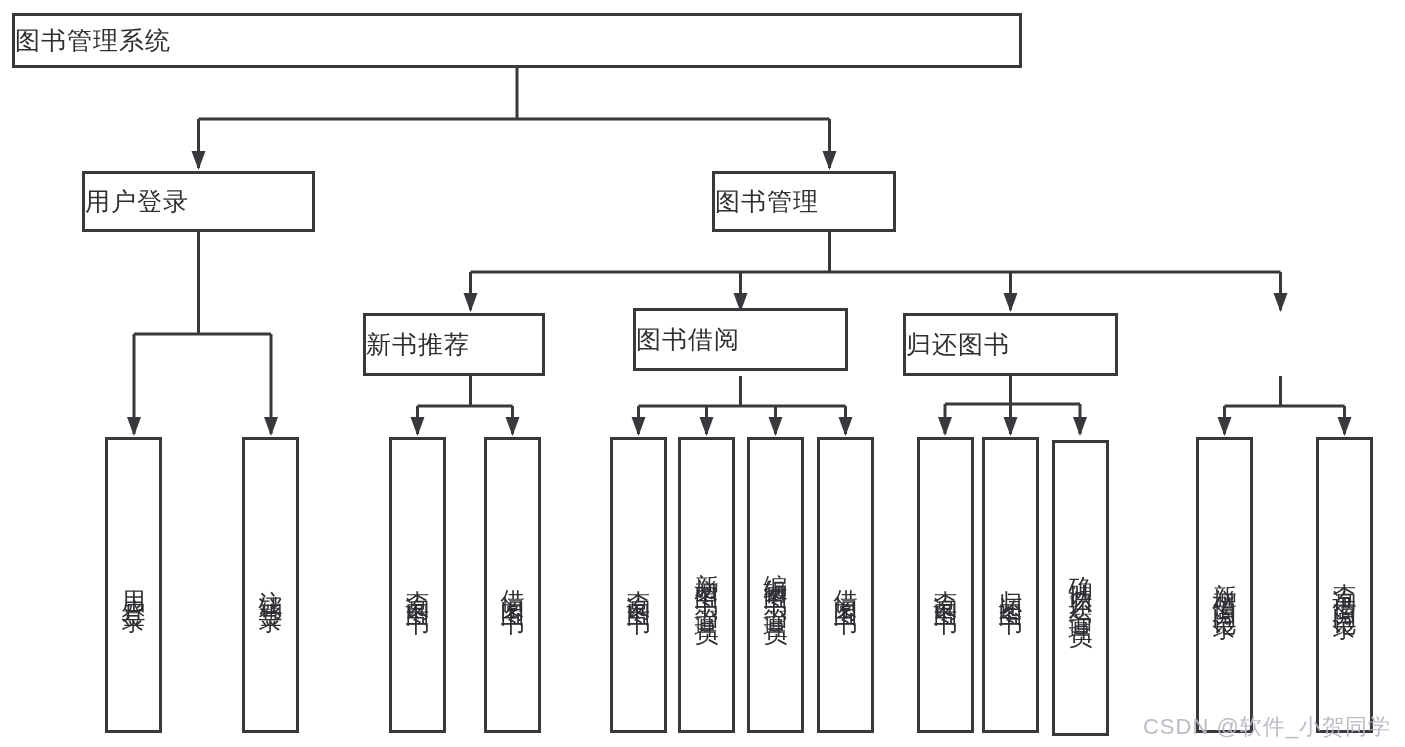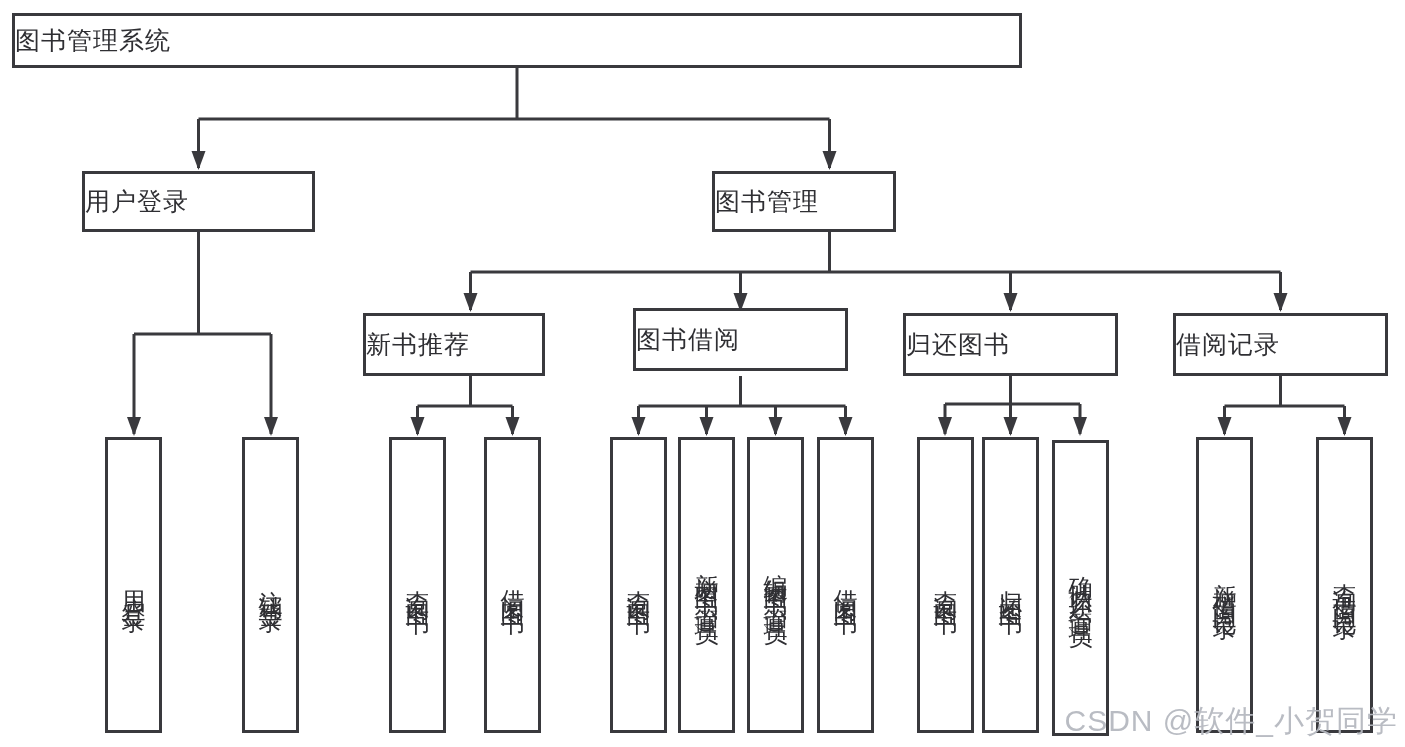--- a/index.html
+++ b/index.html
@@ -45,22 +45,22 @@
     writing-mode:vertical-rl;
     text-orientation:mixed;
     font-size:24px;
     letter-spacing:7px;
     color:var(--text);
     line-height:1;
     white-space:nowrap;
   }
   .watermark{
     position:absolute;
-    right:7px;bottom:5px;
-    font-size:30px;
+    right:14px;bottom:5px;
+    font-size:22px;
     letter-spacing:1px;
     color:var(--wm);
     opacity:.95;
     white-space:nowrap;
   }
 </style>
 </head>
 <body>
 
 <div class="canvas">
@@ -117,23 +117,20 @@
 
   <div class="hnode" style="left:363px;top:313px;width:182px;height:63px">
     <span class="hlabel">新书推荐</span>
   </div>
   <div class="hnode" style="left:633px;top:308px;width:215px;height:63px">
     <span class="hlabel">图书借阅</span>
   </div>
   <div class="hnode" style="left:903px;top:313px;width:215px;height:63px">
     <span class="hlabel">归还图书</span>
   </div>
-  <div class="hnode" style="left:1173px;top:313px;width:215px;height:63px">
-    <span class="hlabel">借阅记录</span>
-  </div>
 
   <div class="vnode" style="left:105px">
     <span class="vlabel">用户登录</span>
   </div>
   <div class="vnode" style="left:242px">
     <span class="vlabel">注销登录</span>
   </div>
 
   <div class="vnode" style="left:389px">
     <span class="vlabel">查询图书</span>

